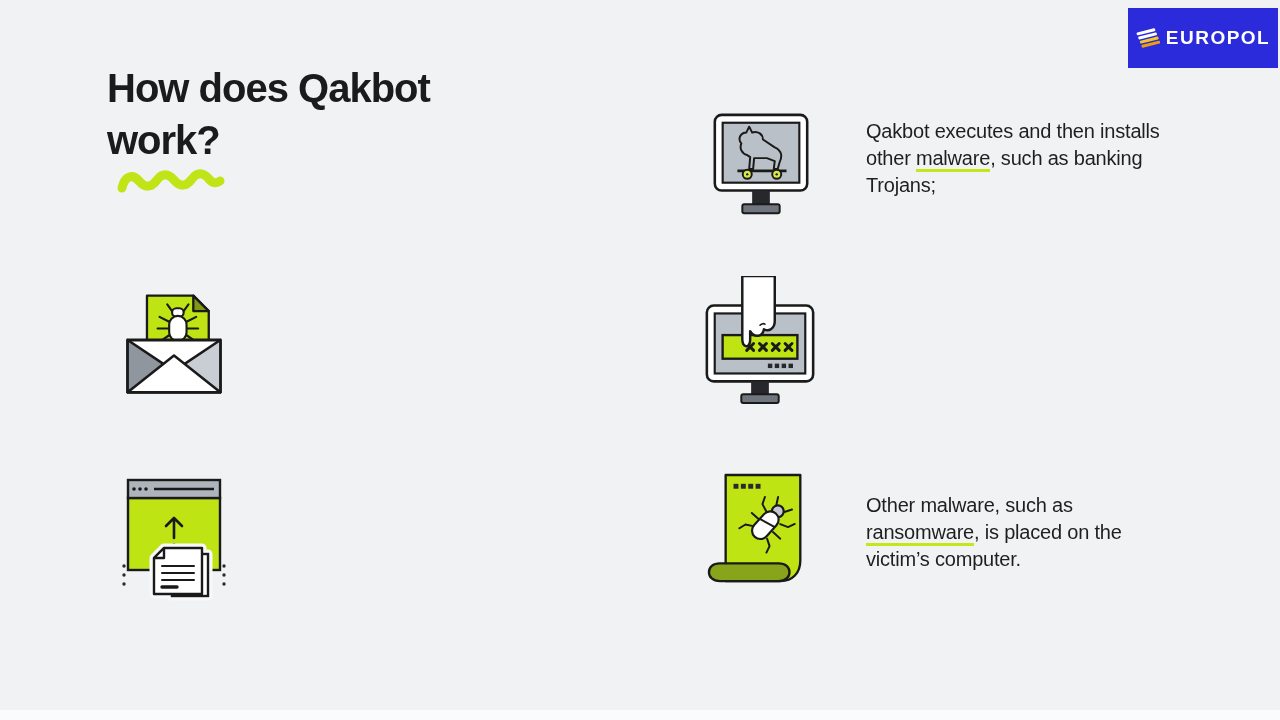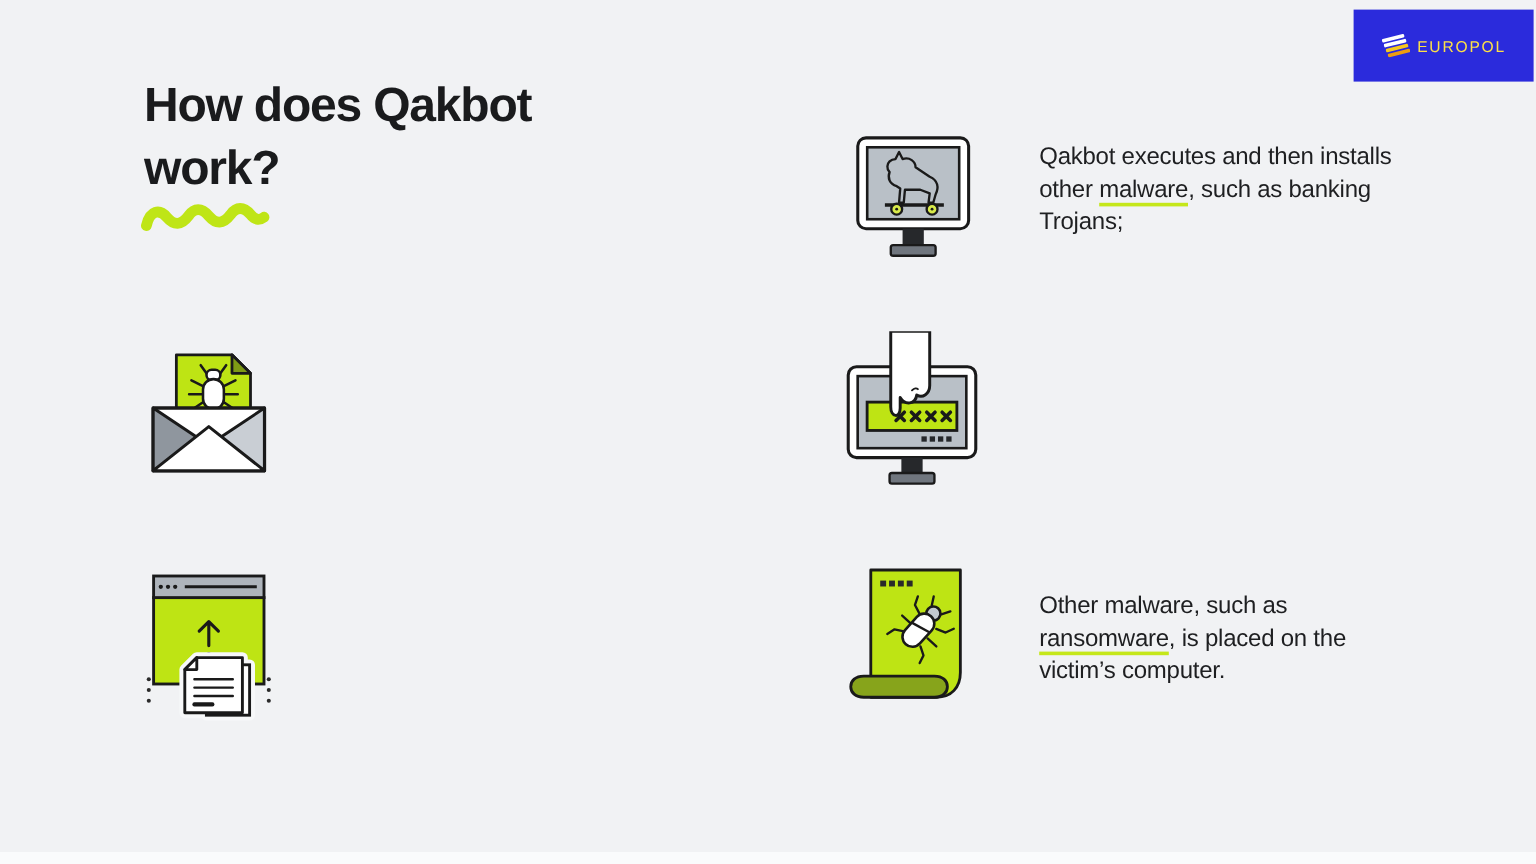--- a/index.html
+++ b/index.html
@@ -6,31 +6,31 @@
   body{font-family:"Liberation Sans", sans-serif;}
   .canvas{
     position:relative;width:1280px;height:720px;overflow:hidden;
     background:#F1F2F4;color:#1E1F21;
   }
   .bottom-strip{
     position:absolute;left:0;top:710px;width:1280px;height:10px;background:#FAFBFC;
   }
   
   .title{
-    position:absolute;left:120px;top:62px;width:380px;margin:0;
+    position:absolute;left:107px;top:62px;width:380px;margin:0;
     font-size:40px;line-height:52px;font-weight:bold;letter-spacing:-1px;color:#1A1B1D;
   }
   .squiggle{position:absolute;left:116px;top:165px;}
   
   .europol{
     position:absolute;left:1128px;top:8px;width:150px;height:60px;
     background:#2B2BDC;display:flex;align-items:center;justify-content:center;gap:6px;
   }
   .europol .wordmark{
-    color:#fde047;font-weight:normal;font-size:13px;letter-spacing:1.5px;
+    color:#ffffff;font-weight:bold;font-size:19px;letter-spacing:1.5px;
   }
   
   .icon{position:absolute;}
   .blurb{
     position:absolute;margin:0;font-size:20px;line-height:27px;letter-spacing:-0.2px;color:#1E1F21;
   }
   .hl{
     font-weight:normal;
     border-bottom:3px solid #C5E71A;
   }

